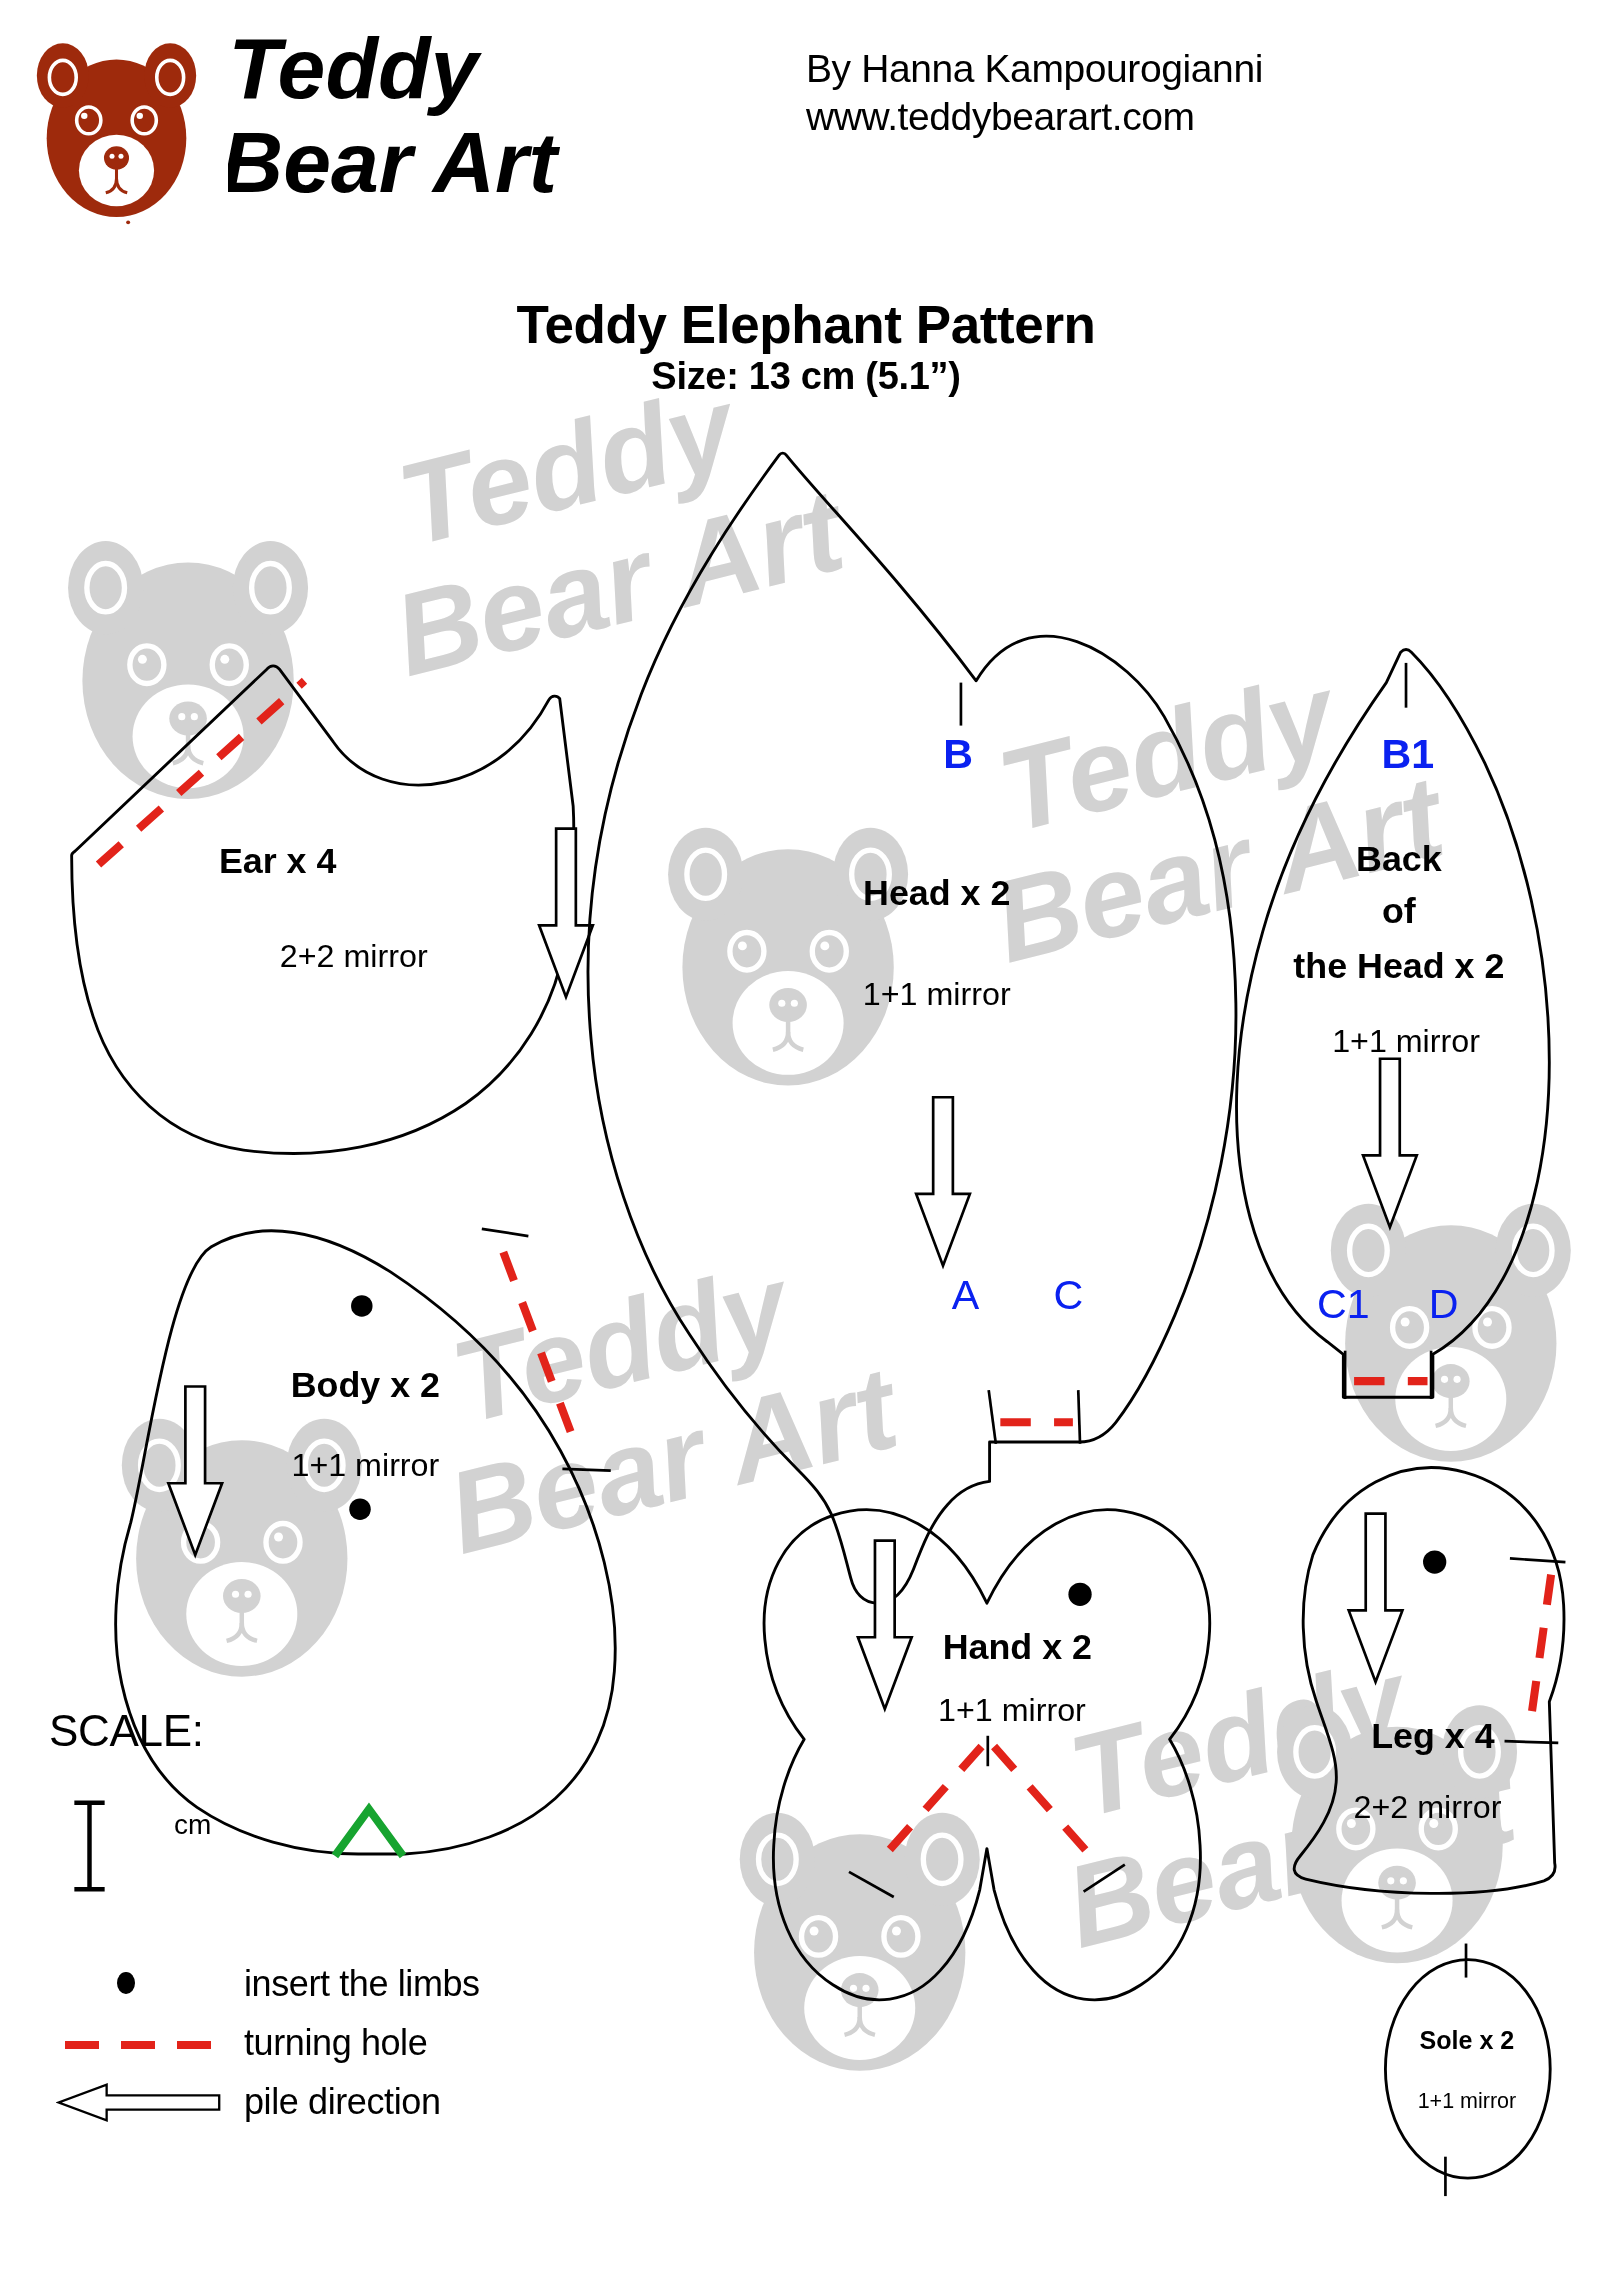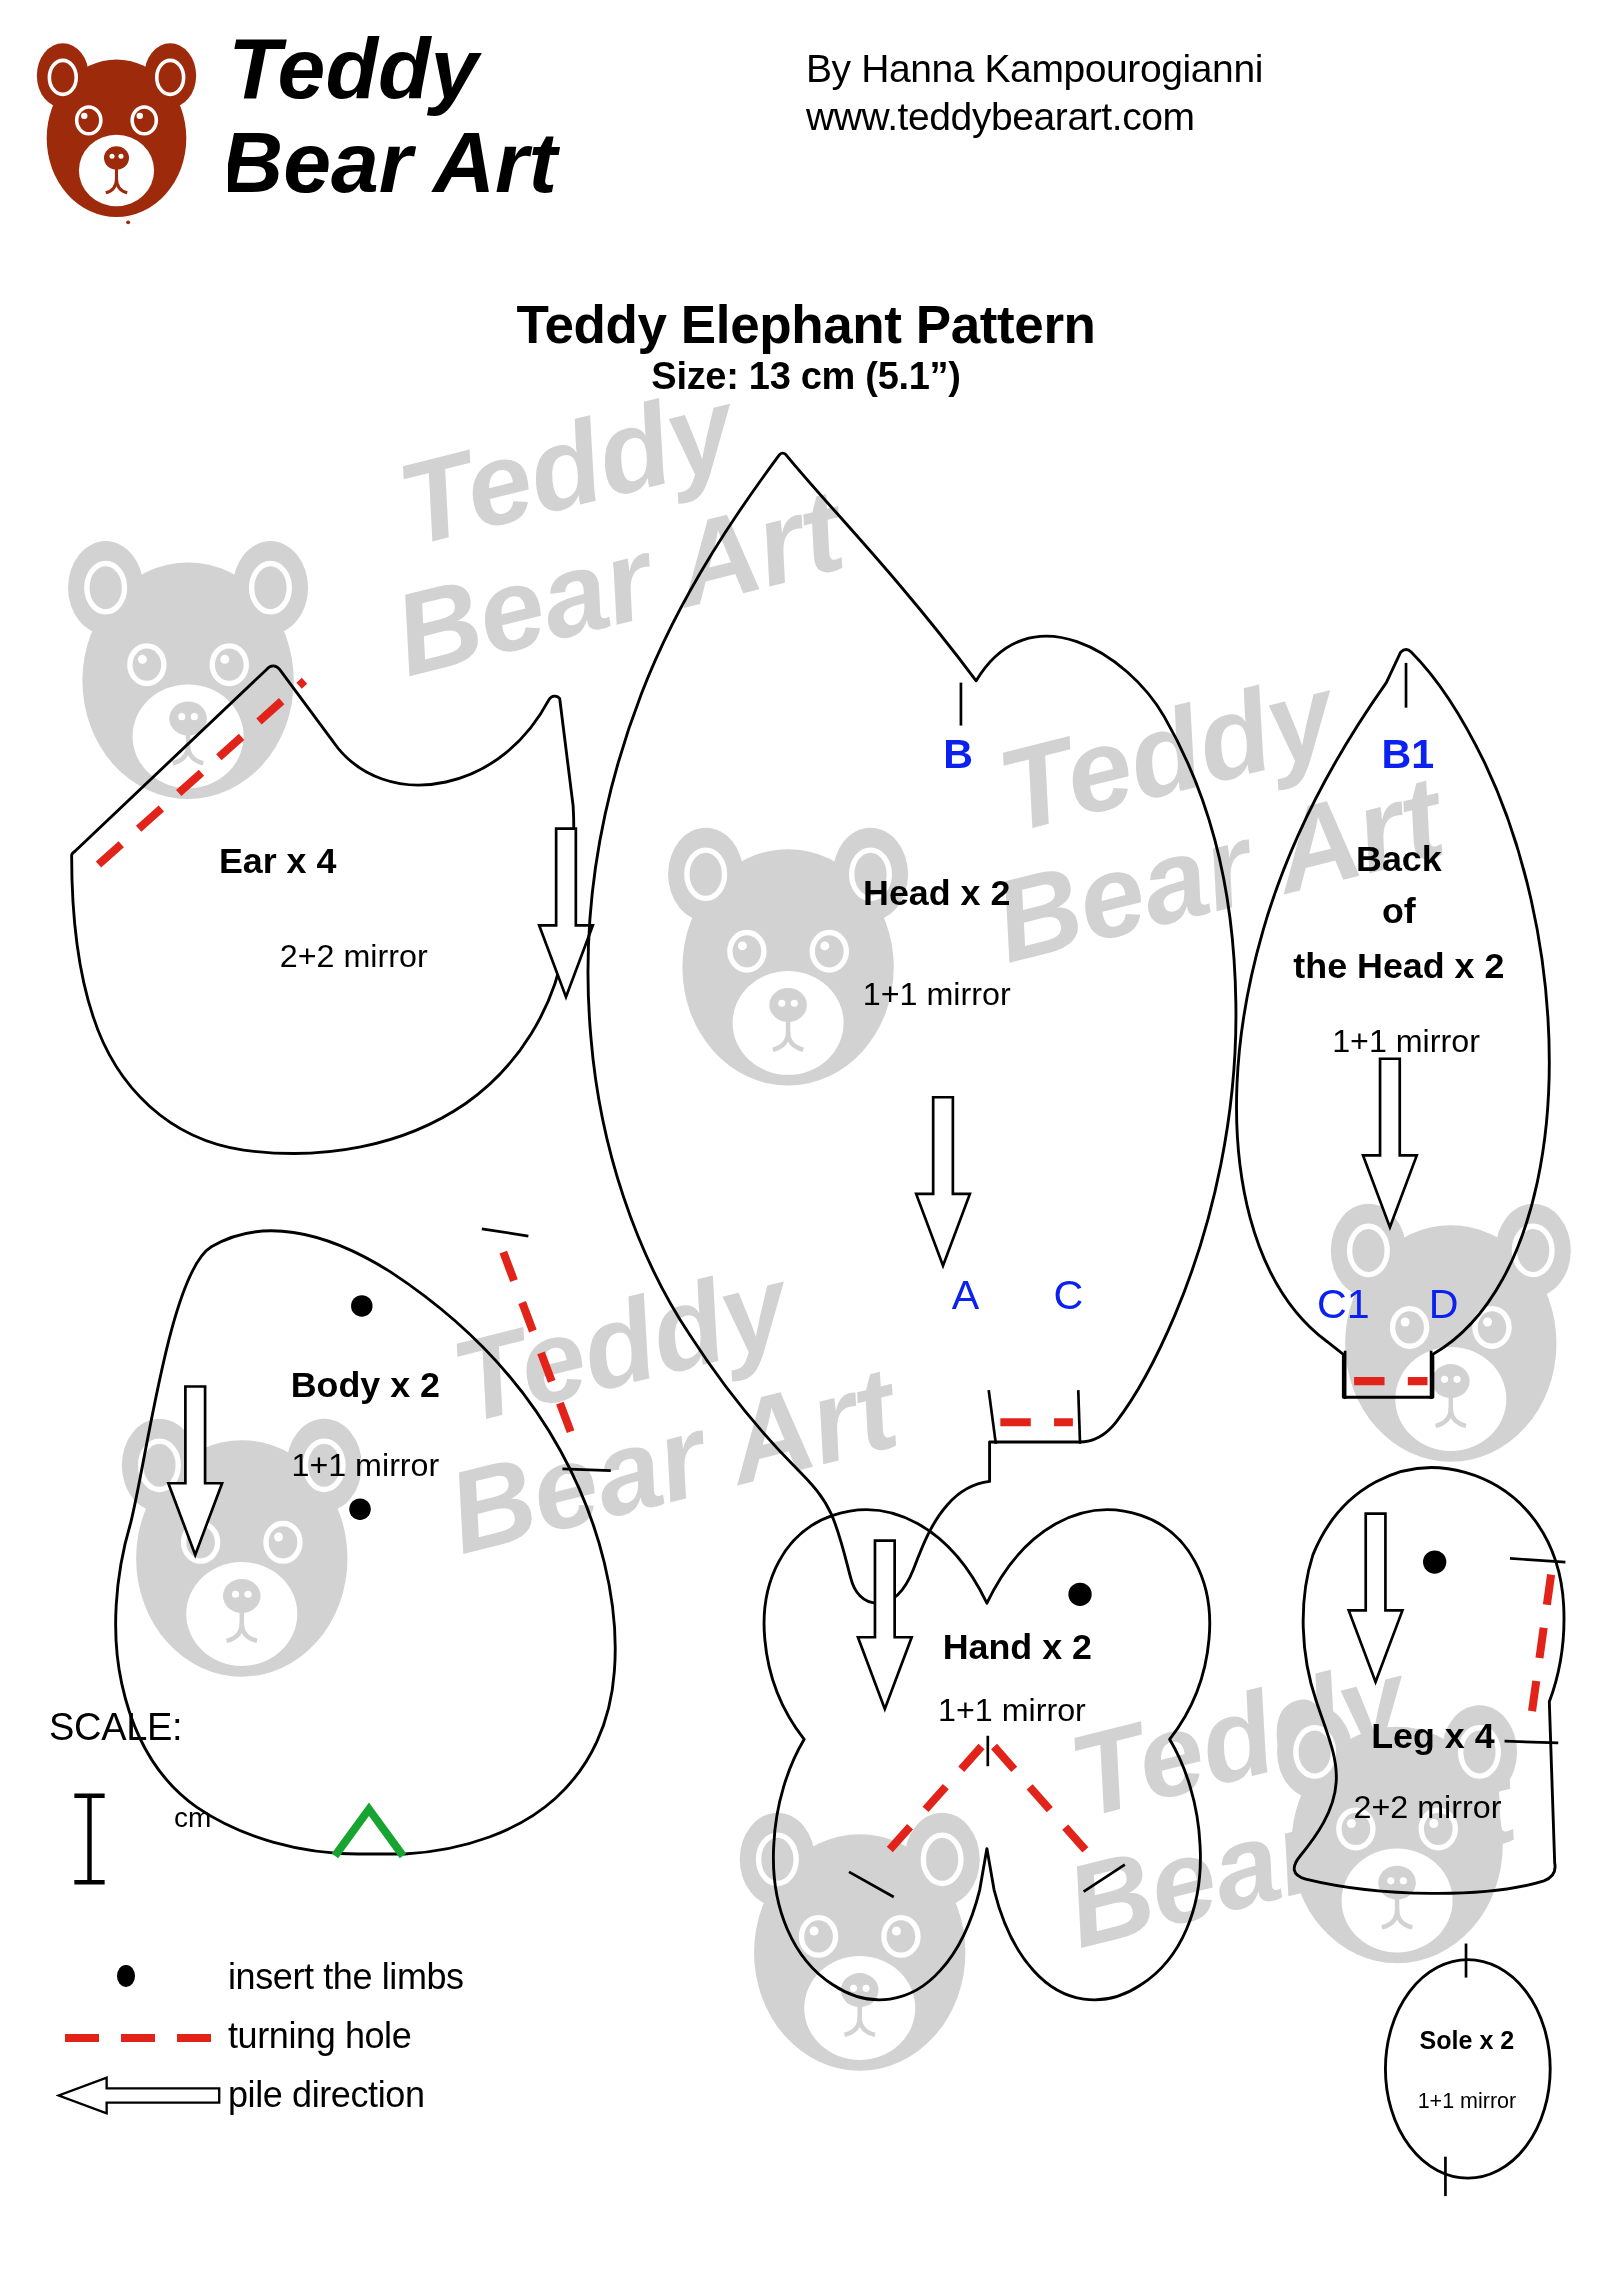--- a/index.html
+++ b/index.html
@@ -41,26 +41,26 @@
 
   .outline{fill:none;stroke:#000;stroke-width:3.2;stroke-linejoin:round;stroke-linecap:round;}
   .notch{stroke:#000;stroke-width:3;stroke-linecap:butt;fill:none;}
   .turn{stroke:#E2231A;stroke-width:9;stroke-linecap:butt;fill:none;stroke-dasharray:34 26;}
   .dart{stroke:#17A430;stroke-width:9;stroke-linecap:butt;fill:none;}
   .dot{fill:#000;}
   .arrow{fill:#fff;stroke:#000;stroke-width:3;stroke-linejoin:miter;}
 
   
   #legend{position:absolute;left:49px;top:1706px;width:645px;z-index:3;}
-  #scale-label{font-size:38px;letter-spacing:-0.3px;}
+  #scale-label{font-size:44px;letter-spacing:-0.3px;}
   #scale-row{position:relative;margin-top:43px;height:99px;}
   #scale-bar{position:absolute;left:19.7px;top:0;width:41px;height:94px;}
   #scale-unit{position:absolute;left:125px;top:10px;font-size:28px;}
   #legend-rows{margin-top:56px;}
-  .lg-row{display:flex;align-items:center;height:59px;}
+  .lg-row{display:flex;align-items:center;height:59px;gap:16px;}
   .lg-key{width:179px;height:59px;position:relative;flex:0 0 179px;}
   .lg-txt{font-size:36px;letter-spacing:-0.4px;white-space:nowrap;}
   .lg-dot{position:absolute;left:68px;top:18px;width:18px;height:22.4px;border-radius:50%;background:#000;}
   .lg-line-green{position:absolute;left:16px;top:28px;width:152px;height:8px;background:#17A430;}
   .lg-dash{position:absolute;left:16px;top:28px;width:152px;height:8px;
     background:repeating-linear-gradient(to right,#E2231A 0 34px,transparent 34px 56px);}
   .lg-arrow{position:absolute;left:7.2px;top:10.7px;width:166px;height:39px;}
 </style>
 </head>
 <body>

